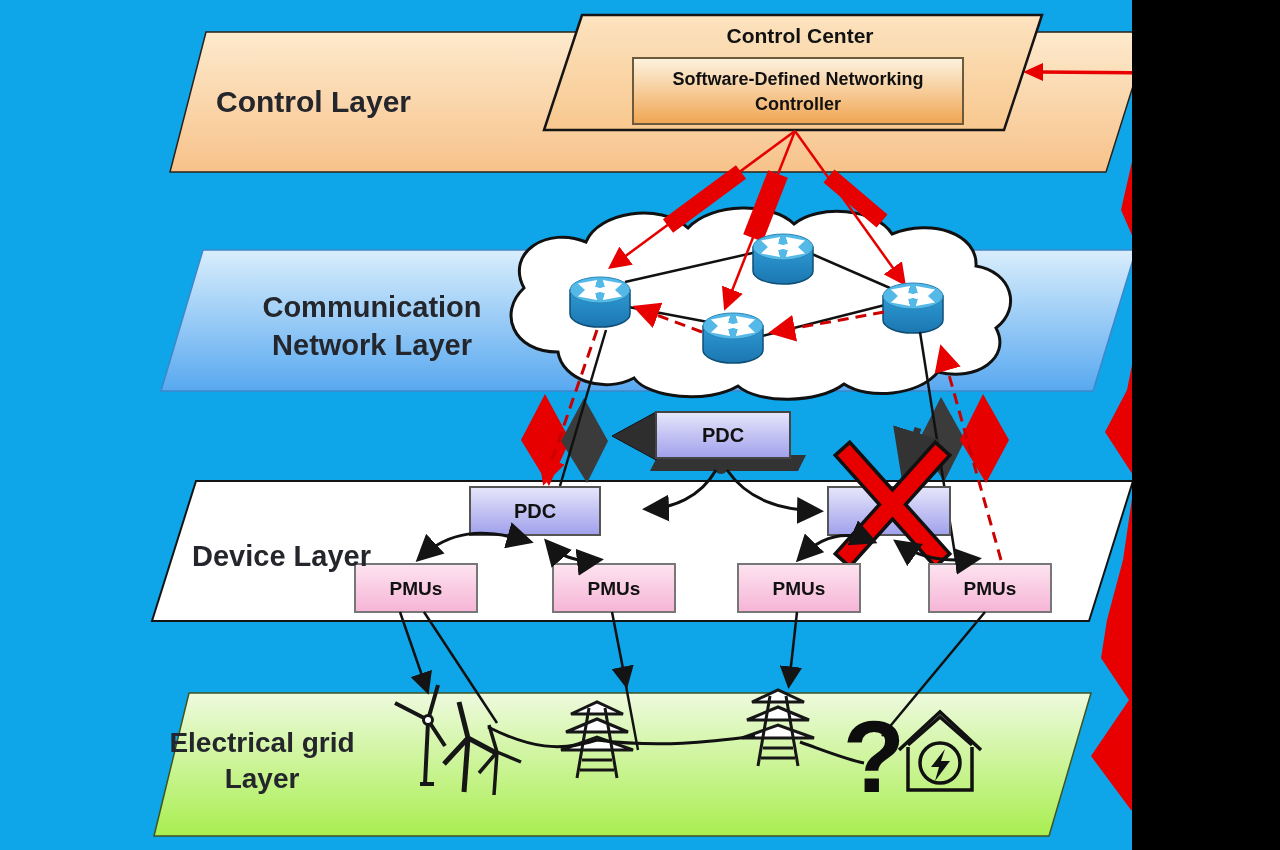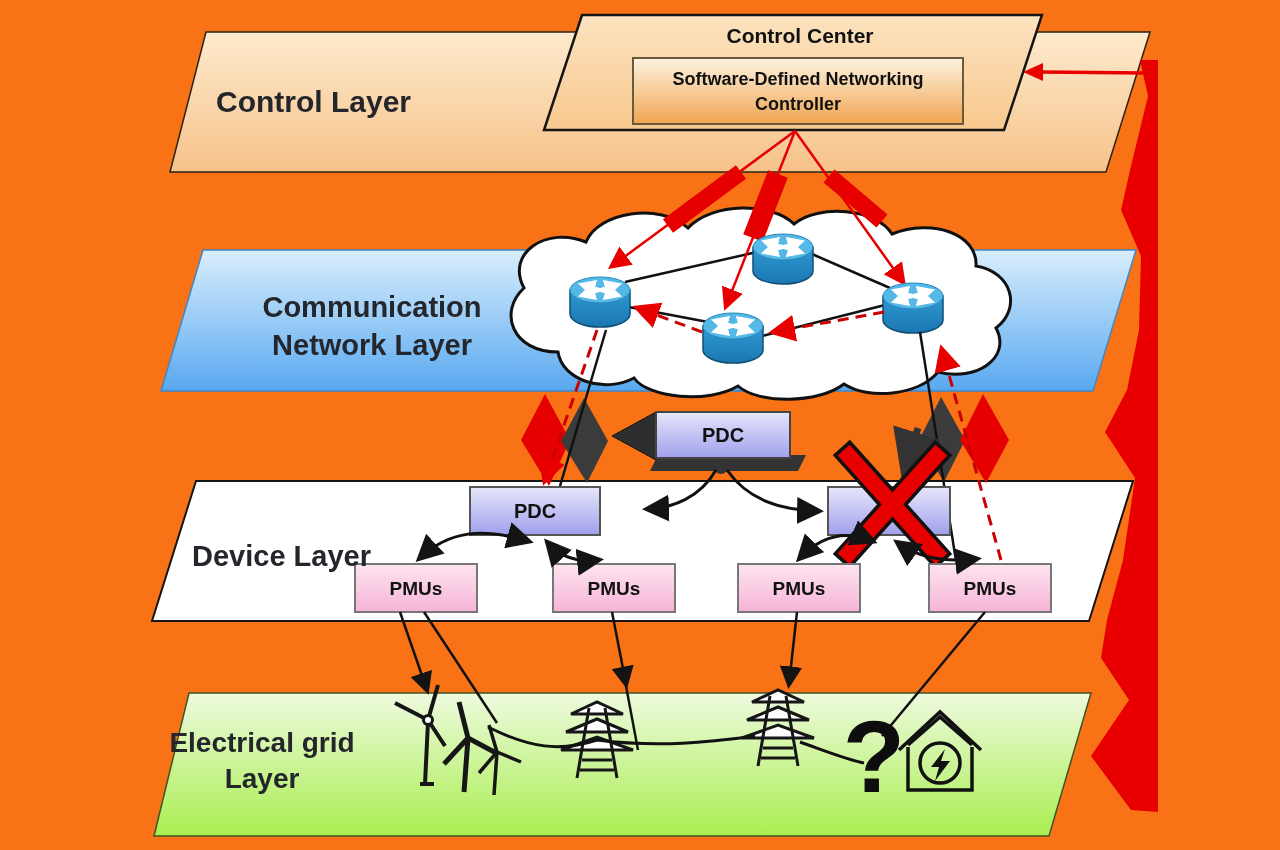--- a/index.html
+++ b/index.html
@@ -1,17 +1,17 @@
 <!DOCTYPE html>
 <html><head>
 <meta charset="utf-8">
 <style>
   html,body{margin:0;padding:0;background:#000;}
-  .stage{position:relative;width:1280px;height:850px;background:#f97316;overflow:hidden;
-         font-family:"Liberation Sans",sans-serif;}
+  .stage{position:relative;width:1092px;height:850px;background:#0ea5e9;overflow:hidden;
+         font-family:"Liberation Sans",sans-serif;padding-left:40px;}
   svg{position:absolute;left:0;top:0;}
   text{font-family:"Liberation Sans",sans-serif;font-weight:bold;}
   .layer-label{fill:#24262c;}
 </style>
 </head>
 <body>
 
 <div class="stage">
 <svg width="1280" height="850" viewBox="0 0 1280 850">
   <defs>

